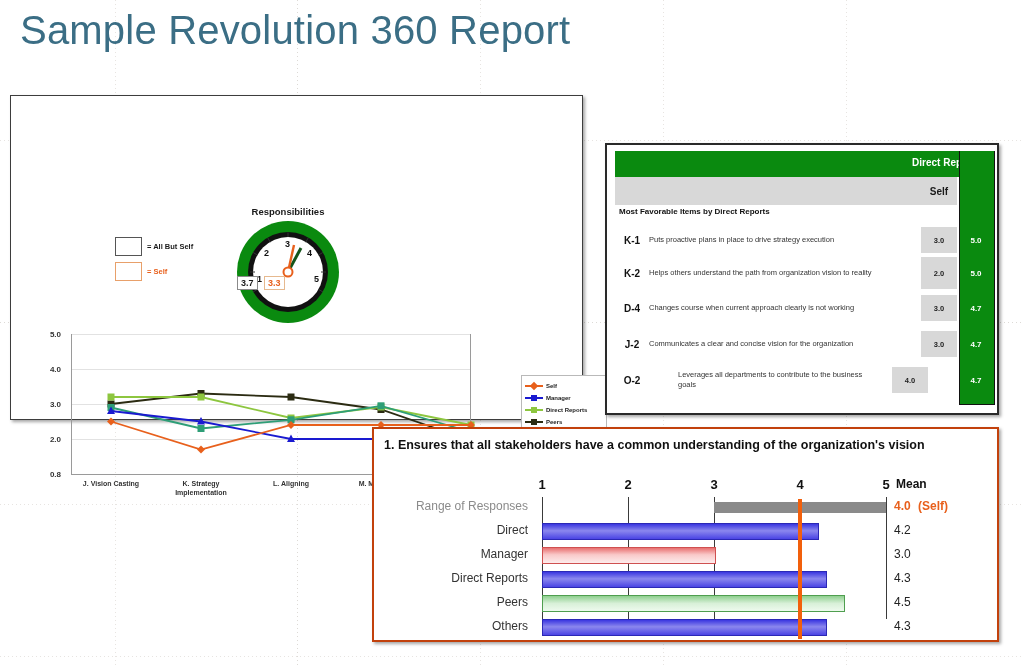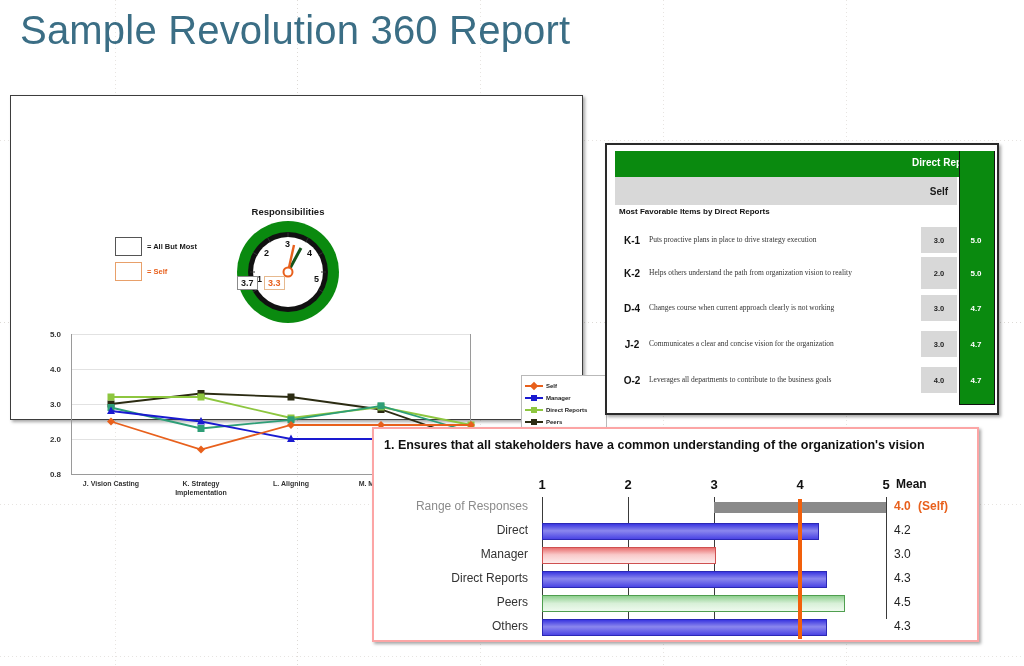--- a/index.html
+++ b/index.html
@@ -53,21 +53,21 @@
     font-family:"Liberation Sans", sans-serif;
     white-space:nowrap;
   }
 
   
   .panel{position:absolute;background:#fff;border:1px solid #3d3d3d;
          box-shadow:2px 2px 3px rgba(0,0,0,.35);}
 
   #panel-overview{left:10px;top:95px;width:571px;height:323px;}
   #panel-favorable{left:605px;top:143px;width:390px;height:268px;border:2px solid #2a2a2a;}
-  #panel-item{left:372px;top:427px;width:603px;height:211px;border:2px solid #fca5a5;}
+  #panel-item{left:372px;top:427px;width:603px;height:211px;border:2px solid #c2410c;padding-left:20px;}
 
   
   #gauge-wrap{position:absolute;left:204px;top:110px;width:146px;height:118px;}
   #gauge-title{position:absolute;left:0;top:0;width:146px;text-align:center;
     font-size:9.5px;font-weight:bold;color:#1a1a1a;}
   #gauge-body{position:absolute;left:18px;top:14px;width:110px;height:104px;}
   .gval{position:absolute;top:70px;border:1px solid #999;background:#fff;
         font-size:9px;font-weight:bold;padding:1px 3px;}
   #gval-all{left:22px;color:#1a1a1a;border-color:#8a8a8a;}
   #gval-self{left:49px;color:#E8601C;border-color:#e6b98f;}
@@ -94,21 +94,21 @@
   
   #fav-head{position:absolute;left:8px;top:6px;right:8px;height:26px;background:#0a8a0f;}
   #fav-head span{position:absolute;right:8px;top:6px;color:#fff;font-size:10px;font-weight:bold;}
   #fav-sub{position:absolute;left:8px;top:32px;width:306px;height:28px;background:#d8d8d8;}
   #fav-self-h{position:absolute;left:314px;top:32px;width:36px;height:28px;background:#d8d8d8;
      color:#1a1a1a;font-size:10px;font-weight:bold;text-align:center;line-height:30px;}
   #fav-greencol{position:absolute;left:352px;top:6px;width:34px;bottom:8px;background:#0a8a0f;border:1.5px solid #111;border-top:none;}
   #fav-title{position:absolute;left:12px;top:62px;font-size:8px;font-weight:bold;color:#111;}
   .fav-row{position:absolute;left:8px;width:378px;display:flex;align-items:center;}
   .fav-code{width:34px;text-align:center;font-size:10px;font-weight:bold;color:#111;flex:none;}
-  .fav-text{width:320px;font-size:7.5px;color:#333;line-height:10px;font-family:Liberation Serif, serif;}
+  .fav-text{width:320px;font-size:7.5px;color:#333;line-height:10px;}
   .fav-self{width:36px;text-align:center;font-size:7.5px;font-weight:bold;color:#222;flex:none;
     background:#d8d8d8;align-self:stretch;display:flex;align-items:center;justify-content:center;}
   .fav-dr{width:34px;margin-left:2px;text-align:center;font-size:8px;font-weight:bold;color:#fff;flex:none;}
 
   
   #item-title{position:absolute;left:10px;top:8px;width:575px;font-size:12.5px;font-weight:bold;color:#111;line-height:17px;}
   #item-chart{position:absolute;left:0;top:48px;width:603px;height:160px;}
   .scale-num{position:absolute;top:0;font-size:13px;font-weight:bold;color:#111;width:16px;text-align:center;}
   #mean-hdr{position:absolute;left:522px;top:0;font-size:12px;font-weight:bold;color:#111;}
   .bar-label{position:absolute;width:140px;text-align:right;font-size:12px;color:#333;}
@@ -130,21 +130,21 @@
 <div id="grid2"></div>
 <div id="grid3"></div>
 
 <div id="title">Sample Revolution 360 Report</div>
 
 <div class="panel" id="panel-overview">
 
   <div id="legend-boxes">
     <div class="lbrow">
       <span class="lbox"></span>
-      <span class="ltxt">= All But Most</span>
+      <span class="ltxt">= All But Self</span>
     </div>
     <div class="lbrow">
       <span class="lbox self"></span>
       <span class="ltxt self">= Self</span>
     </div>
   </div>
 
   <div id="gauge-wrap">
     <div id="gauge-title">Responsibilities</div>
     <svg id="gauge-body" viewBox="0 0 110 104">
@@ -311,21 +311,21 @@
     <span class="fav-text">Changes course when current approach clearly is not working</span>
     <span class="fav-self">3.0</span>
     <span class="fav-dr">4.7</span>
   </div>
   <div class="fav-row" style="top:186px;height:26px;">
     <span class="fav-code">J-2</span>
     <span class="fav-text">Communicates a clear and concise vision for the organization</span>
     <span class="fav-self">3.0</span>
     <span class="fav-dr">4.7</span>
   </div>
-  <div class="fav-row" style="top:222px;height:26px;">
+  <div class="fav-row" style="top:222px;height:26px;gap:29px;">
     <span class="fav-code">O-2</span>
     <span class="fav-text">Leverages all departments to contribute to the business goals</span>
     <span class="fav-self">4.0</span>
     <span class="fav-dr">4.7</span>
   </div>
 </div>
 
 <div class="panel" id="panel-item">
   <div id="item-title">1. Ensures that all stakeholders have a common understanding of the organization's vision</div>
 

